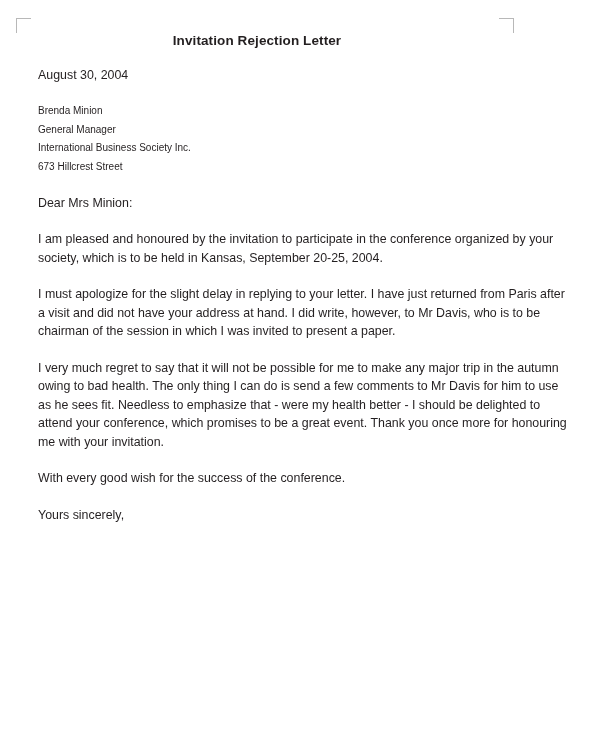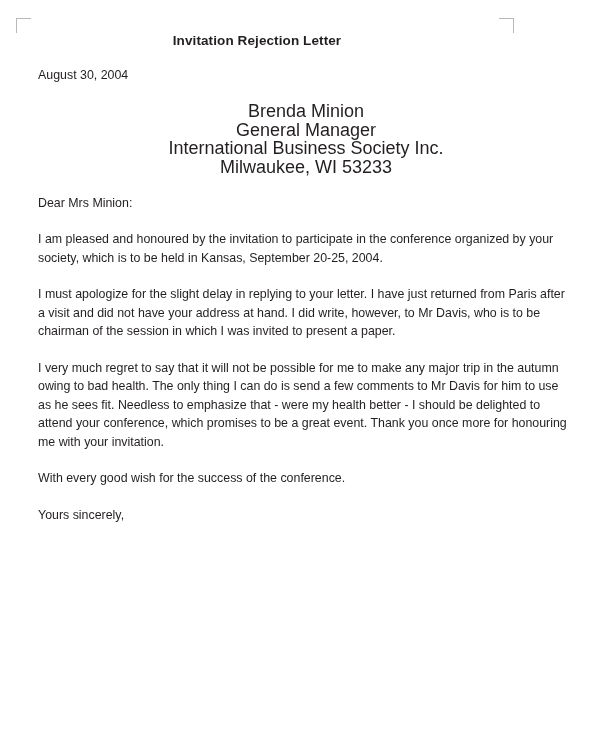--- a/index.html
+++ b/index.html
@@ -66,44 +66,43 @@
   .block {
     margin-bottom: 18px;
   }
   .para {
     font-size: 12.4px;
     line-height: 18.5px;
     margin-bottom: 18px;
     text-align: left;
   }
   .addr-line {
-    font-size: 18px;
+    font-size: 10px;
     line-height: 18.5px;
-    text-align: center;
   }
 </style>
 </head>
 <body>
 
 <div class="page">
 
   <span class="crop tl"></span>
   <span class="crop tr"></span>
 
   <div class="doc-title">Invitation Rejection Letter</div>
 
   <div class="body-area">
 
     <div class="line block">August 30, 2004</div>
 
     <div class="block">
       <div class="addr-line">Brenda Minion</div>
       <div class="addr-line">General Manager</div>
       <div class="addr-line">International Business Society Inc.</div>
-      <div class="addr-line">Milwaukee, WI 53233</div>
+      <div class="addr-line">673 Hillcrest Street</div>
     </div>
 
     <div class="line block">Dear Mrs Minion:</div>
 
     <div class="para">I am pleased and honoured by the invitation to participate in the conference organized by your society, which is to be held in Kansas, September 20-25, 2004.</div>
     <div class="para">I must apologize for the slight delay in replying to your letter. I have just returned from Paris after a visit and did not have your address at hand. I did write, however, to Mr Davis, who is to be chairman of the session in which I was invited to present a paper.</div>
     <div class="para">I very much regret to say that it will not be possible for me to make any major trip in the autumn owing to bad health. The only thing I can do is send a few comments to Mr Davis for him to use as he sees fit. Needless to emphasize that - were my health better - I should be delighted to attend your conference, which promises to be a great event. Thank you once more for honouring me with your invitation.</div>
     <div class="para">With every good wish for the success of the conference.</div>
 
     <div class="line block">Yours sincerely,</div>

